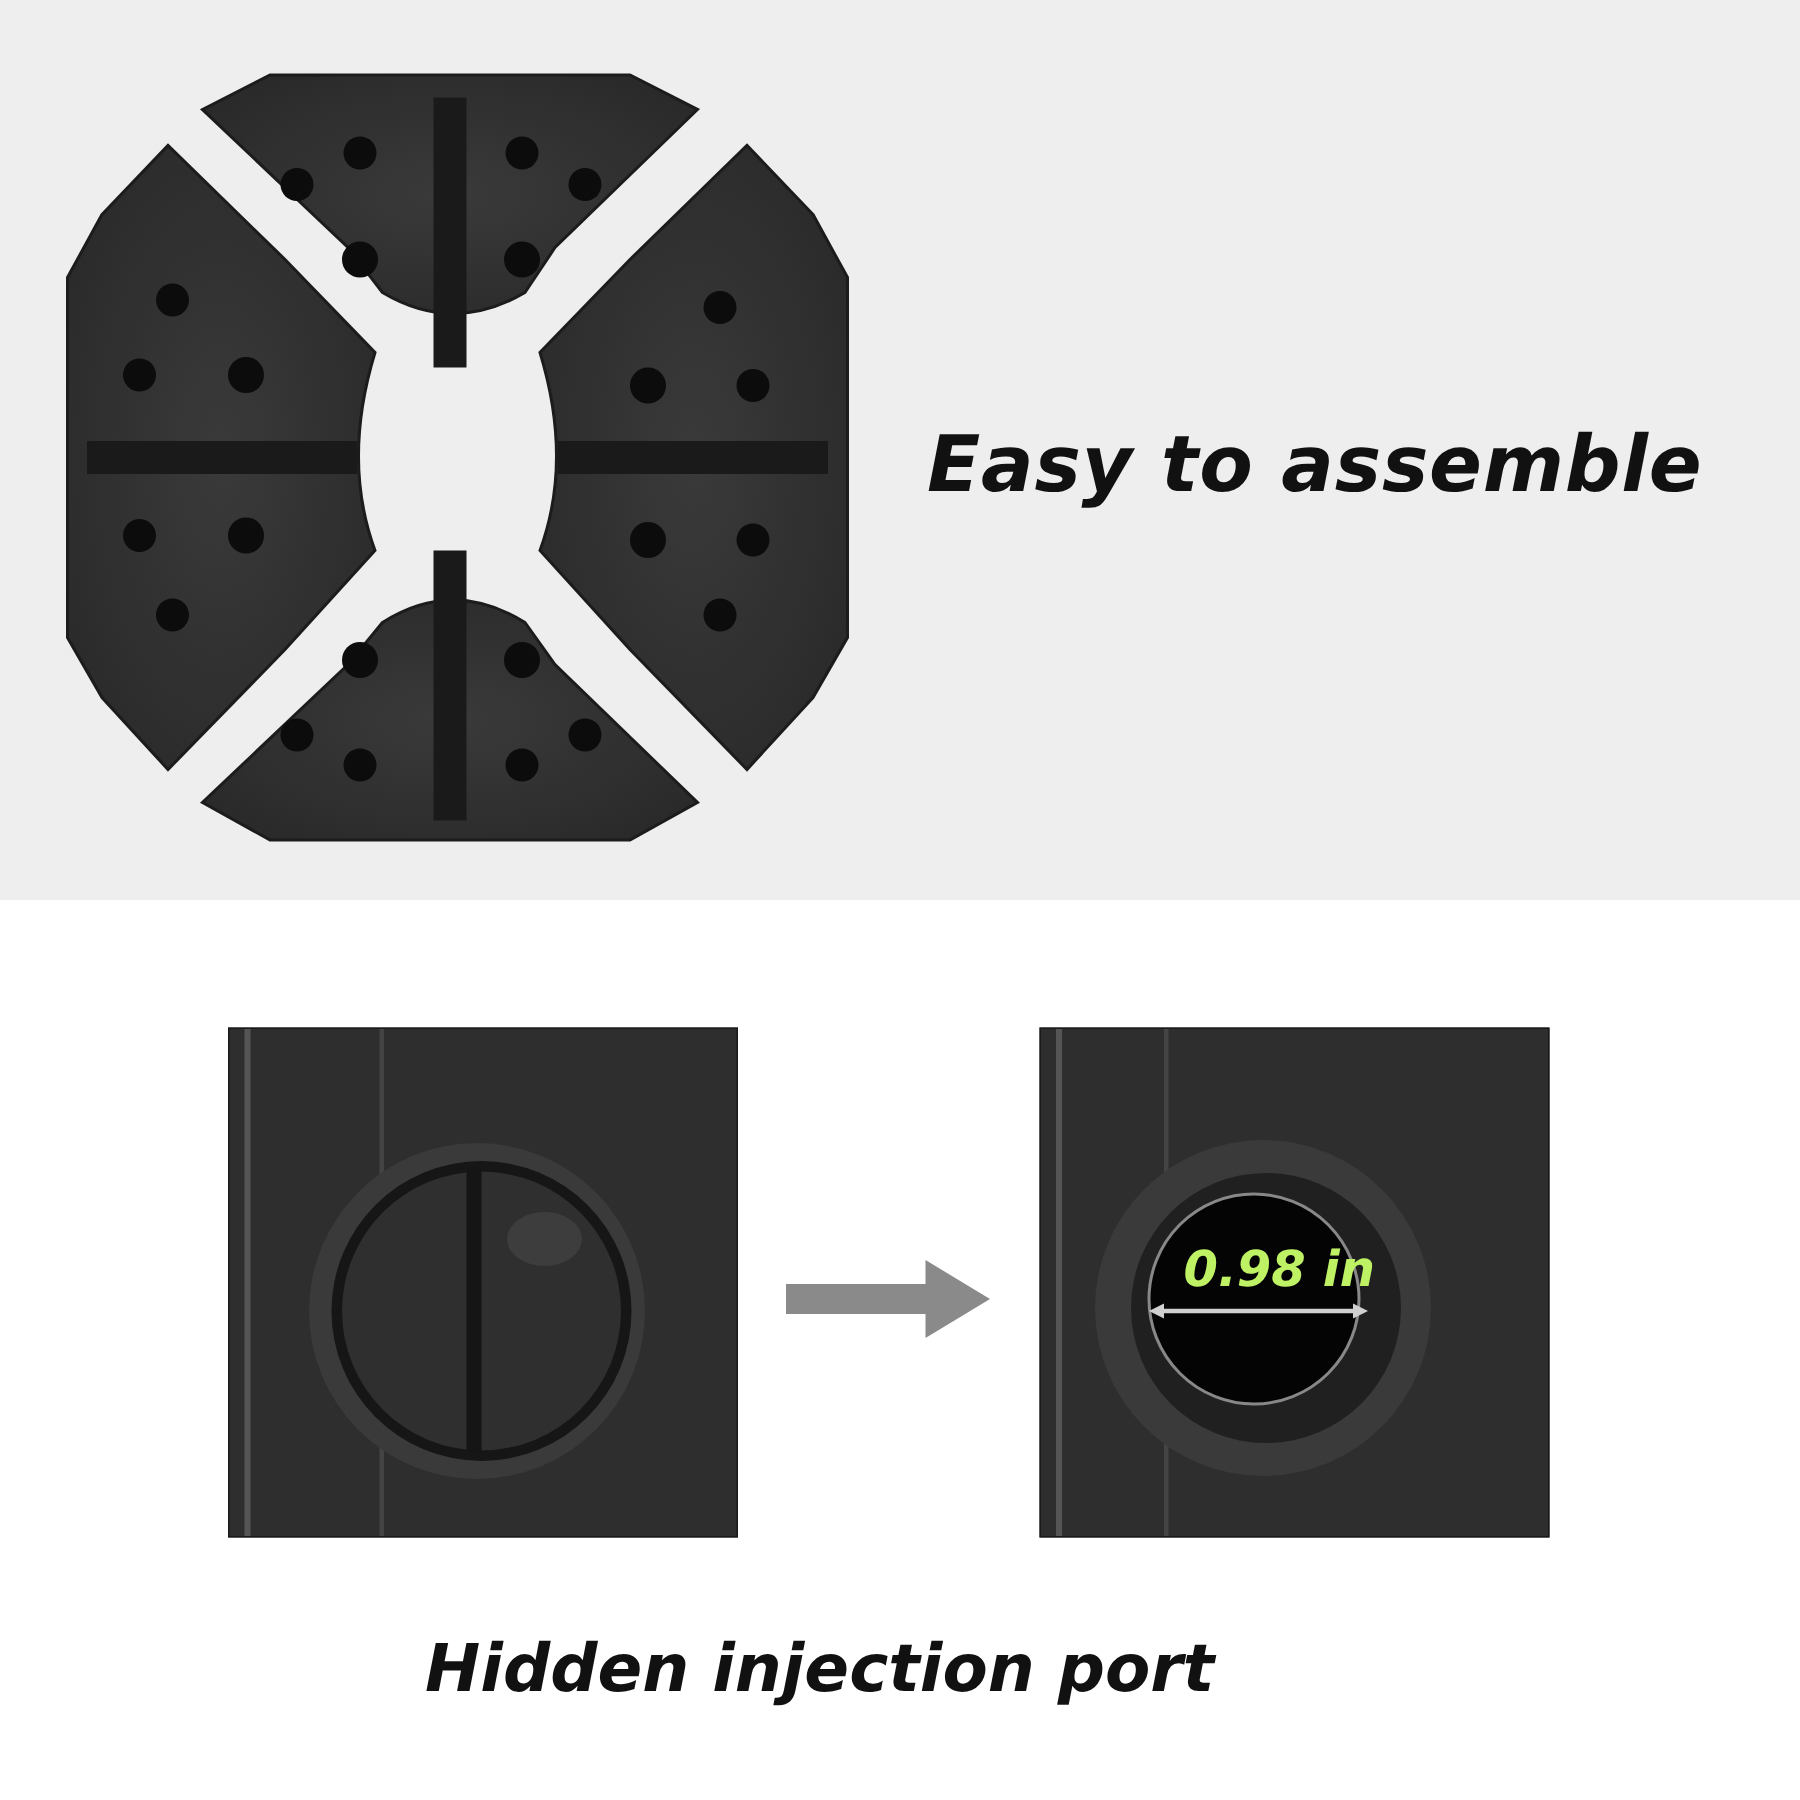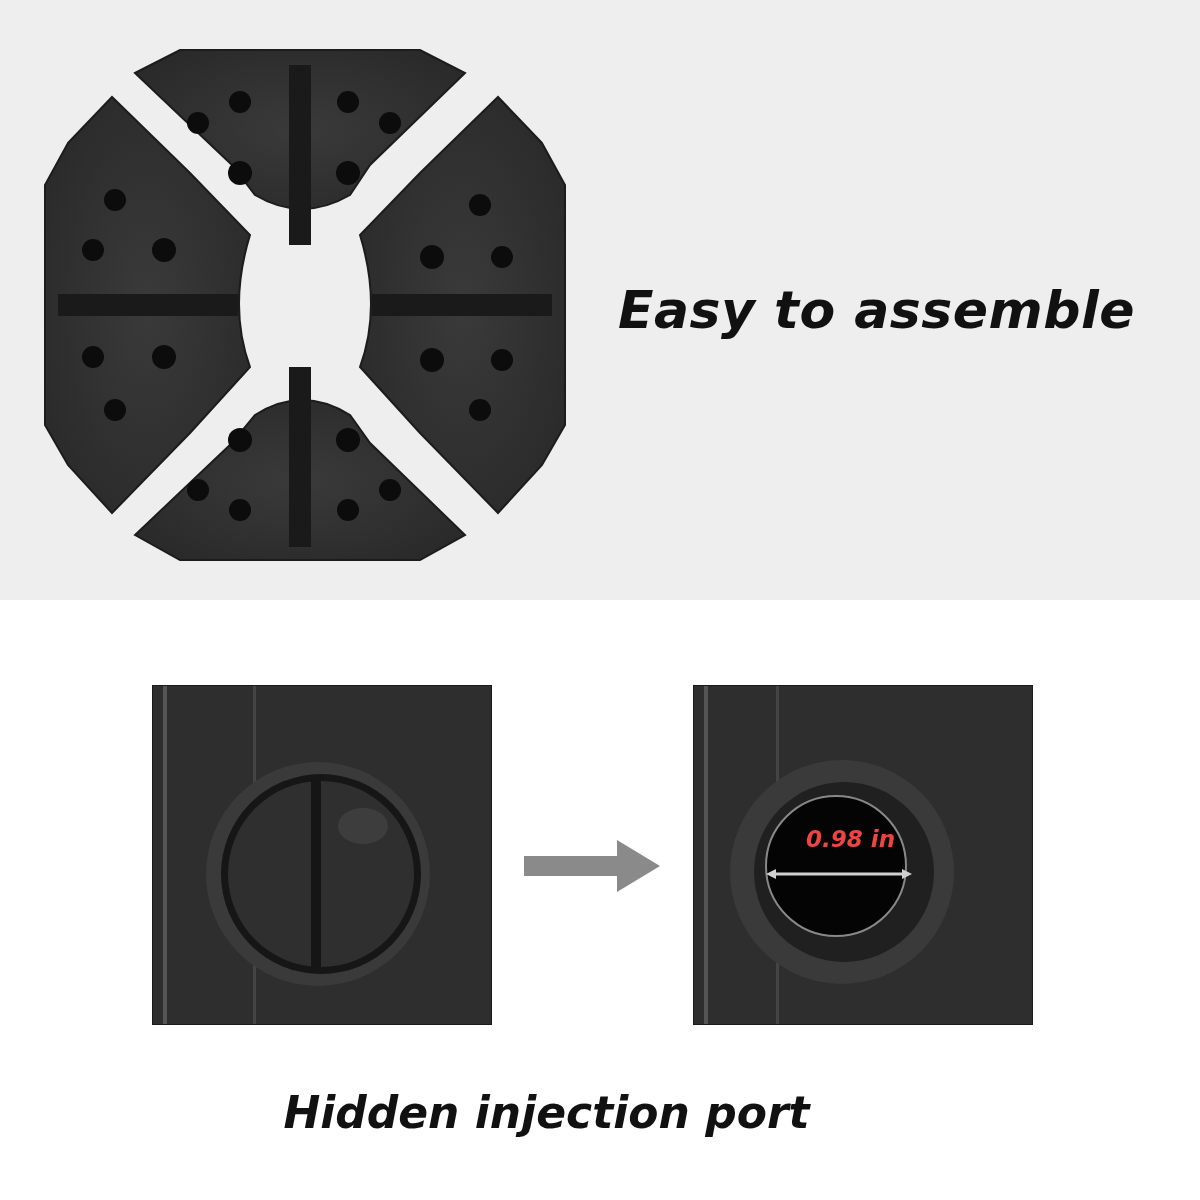--- a/index.html
+++ b/index.html
@@ -6,21 +6,21 @@
     body { width: 1200px; height: 1200px; position: relative; overflow: hidden; background: #ffffff; font-family: "DejaVu Sans", sans-serif; }
     .top-panel { position: absolute; left: 0; top: 0; width: 1200px; height: 600px; background: #eeeeee; }
     .bottom-panel { position: absolute; left: 0; top: 600px; width: 1200px; height: 600px; background: #ffffff; }
     .base-wrap { position: absolute; left: 40px; top: 45px; width: 530px; height: 520px; }
     .headline { position: absolute; left: 618px; top: 280px; font-size: 52px; font-weight: bold; font-style: italic; color: #111111; letter-spacing: 0.5px; white-space: nowrap; }
     .photo { position: absolute; top: 685px; width: 338px; height: 338px; background: #2e2e2e; overflow: hidden; border: 1px solid #1a1a1a; }
     .photo.left { left: 152px; }
     .photo.right { left: 693px; }
     .photo svg { position: absolute; left: 0; top: 0; }
     .arrow { position: absolute; left: 522px; top: 838px; width: 140px; height: 56px; }
-    .measure-label { position: absolute; left: 112px; top: 140px; color: #ef4444; font-size: 23px; font-weight: bold; font-style: italic; white-space: nowrap; }
+    .measure-label { position: absolute; left: 95px; top: 140px; color: #bef264; font-size: 33px; font-weight: bold; font-style: italic; white-space: nowrap; }
     .caption { position: absolute; left: 0; width: 1108px; top: 1087px; text-align: center; font-size: 44px; font-weight: bold; font-style: italic; color: #111111; padding-right: 15px; box-sizing: border-box; }
   </style>
 </head>
 <body>
 
 <div class="top-panel">
   <div class="base-wrap">
     <svg width="530" height="520" viewBox="0 0 530 520" xmlns="http://www.w3.org/2000/svg">
       <defs>
         <radialGradient id="g" cx="50%" cy="50%" r="60%">

